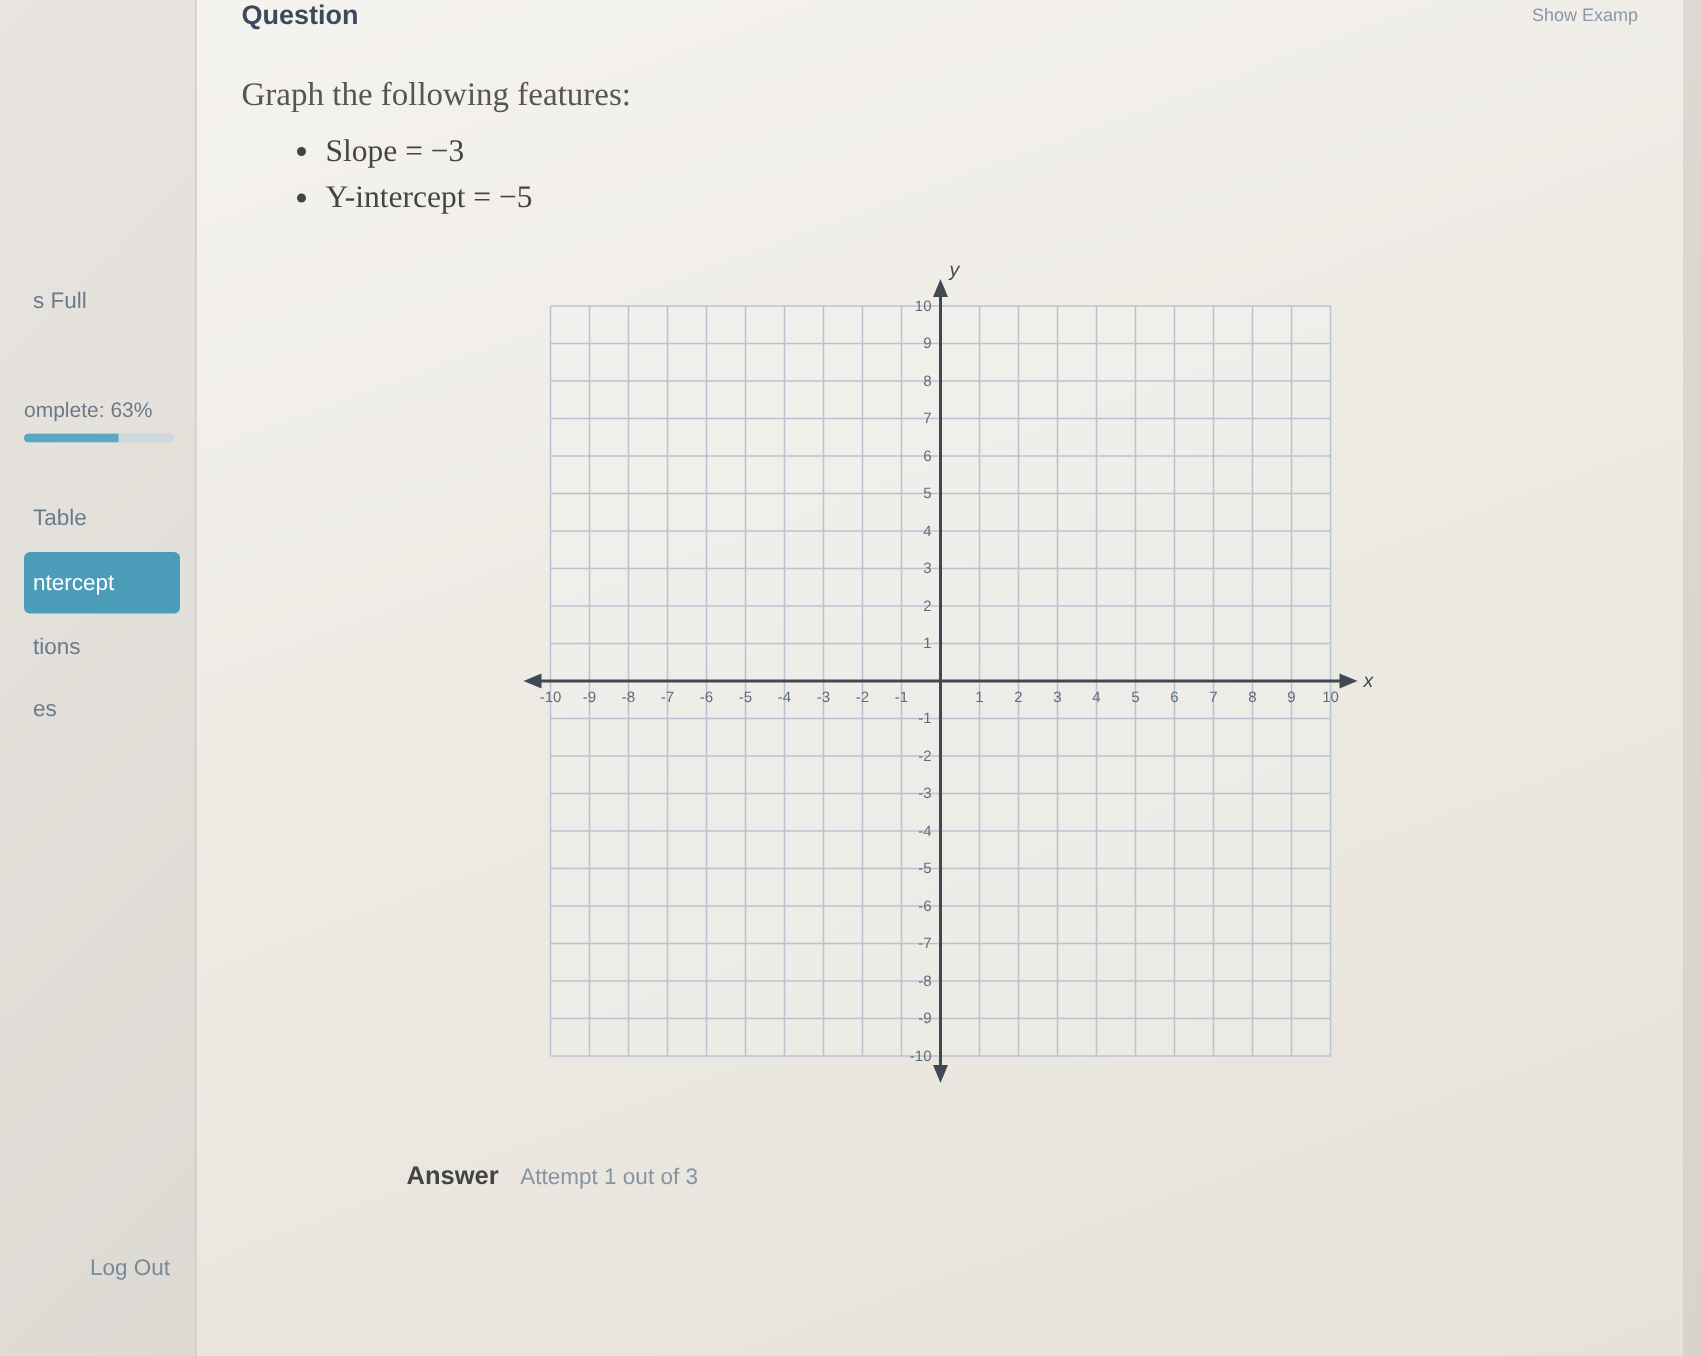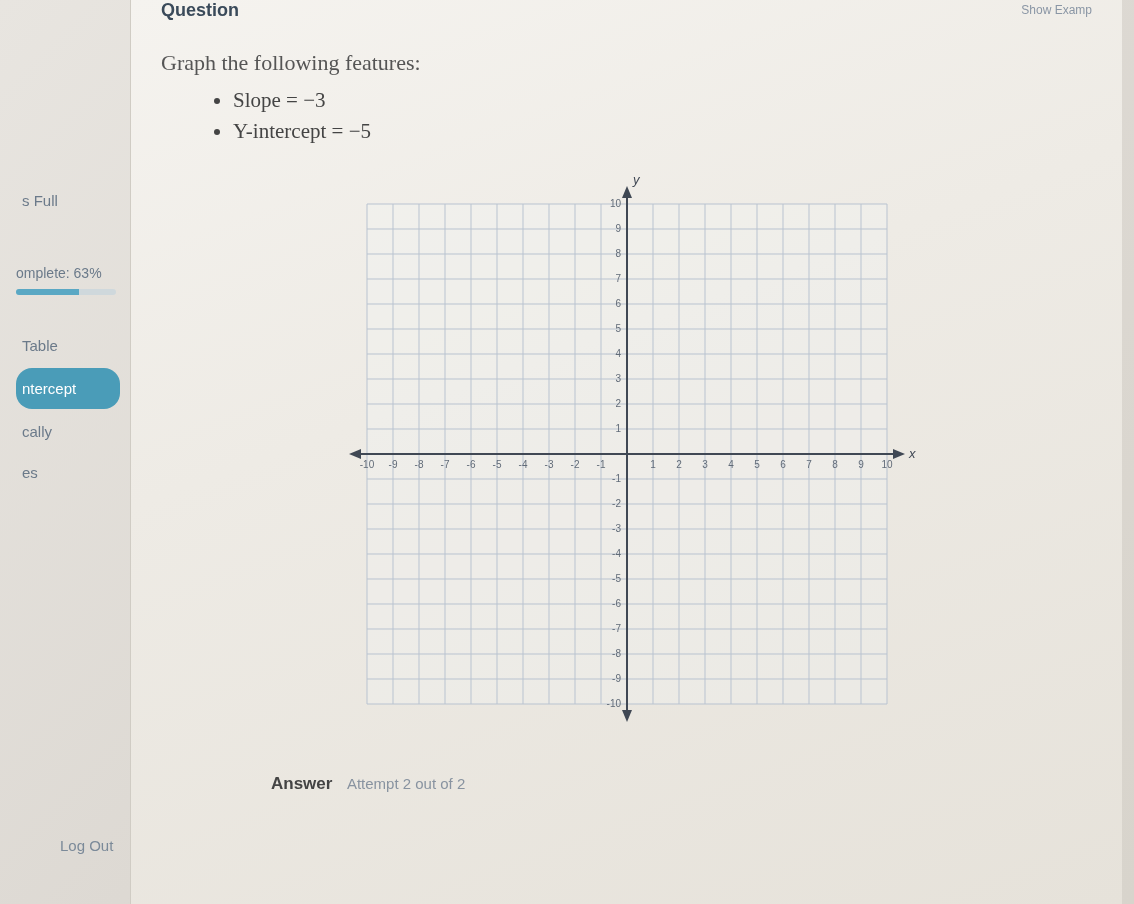--- a/index.html
+++ b/index.html
@@ -23,21 +23,21 @@
     .sidebar-item {
       color: #6b7a8a;
       font-size: 15px;
       padding: 12px 6px;
       text-align: left;
       cursor: pointer;
     }
     .sidebar-item.active {
       background: #4a9cb8;
       color: #fff;
-      border-radius: 16px;
+      border-radius: 4px;
       margin: 2px 0;
     }
     .complete-label {
       color: #6b7a8a;
       font-size: 14px;
       padding: 4px 0;
       font-weight: 400;
     }
     .progress-bar {
       height: 6px;
@@ -87,21 +87,21 @@
       font-size: 12px;
     }
     .prompt {
       margin-top: 30px;
       color: #555;
       font-family: Georgia, "Times New Roman", serif;
       font-size: 22px;
     }
     .prompt-list {
       margin-top: 12px;
-      margin-left: 72px;
+      margin-left: 56px;
       font-size: 21px;
       list-style: disc;
     }
     .prompt-list li { margin: 6px 0; color: #444; }
     .graph-wrap {
       margin: 30px auto 0 auto;
       width: 580px;
       height: 560px;
       position: relative;
     }
@@ -118,21 +118,21 @@
 
 <div class="sidebar">
   <div class="sidebar-item">s Full</div>
   <div style="height:40px"></div>
   <div class="complete-label">omplete: 63%</div>
   <div class="progress-bar">
     <div class="progress-fill"></div>
   </div>
   <div class="sidebar-item">Table</div>
   <div class="sidebar-item active">ntercept</div>
-  <div class="sidebar-item">cally</div>
+  <div class="sidebar-item">tions</div>
   <div class="sidebar-item">es</div>
 </div>
 <div class="logout">Log Out</div>
 
 <div class="main">
   <div class="header-row">
     <div class="question-label">Question</div>
     <div class="show-example">Show Examp</div>
   </div>
 
@@ -236,15 +236,15 @@
         <text x="284" y="83" text-anchor="end" font-size="10" fill="#616b78">8</text>
         <text x="284" y="58" text-anchor="end" font-size="10" fill="#616b78">9</text>
         <text x="284" y="33" text-anchor="end" font-size="10" fill="#616b78">10</text>
         <text x="572" y="284" font-size="13" font-style="italic" fill="#404854">x</text>
         <text x="296" y="10" font-size="13" font-style="italic" fill="#404854">y</text>
       </svg>
   </div>
 
   <div class="answer-row">
     <span class="answer-label">Answer</span>
-    <span class="attempt">Attempt 2 out of 2</span>
+    <span class="attempt">Attempt 1 out of 3</span>
   </div>
 </div>
 
 </body></html>

